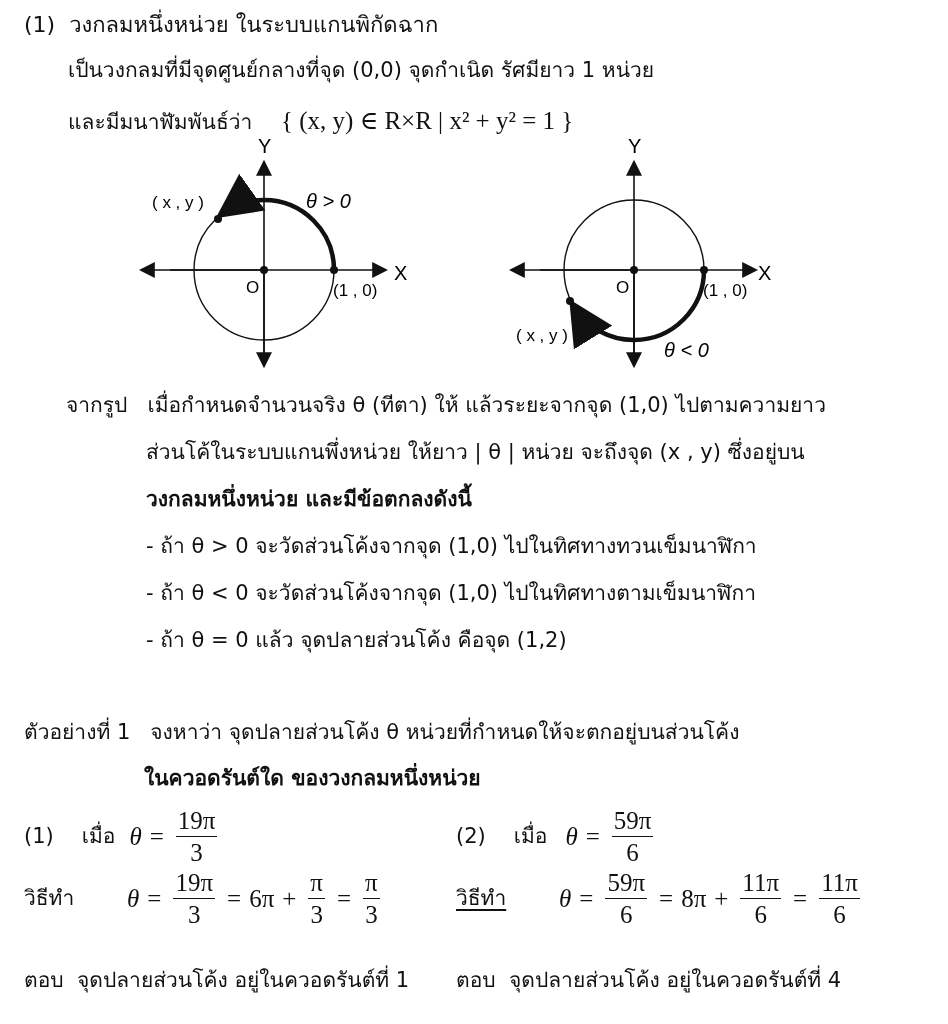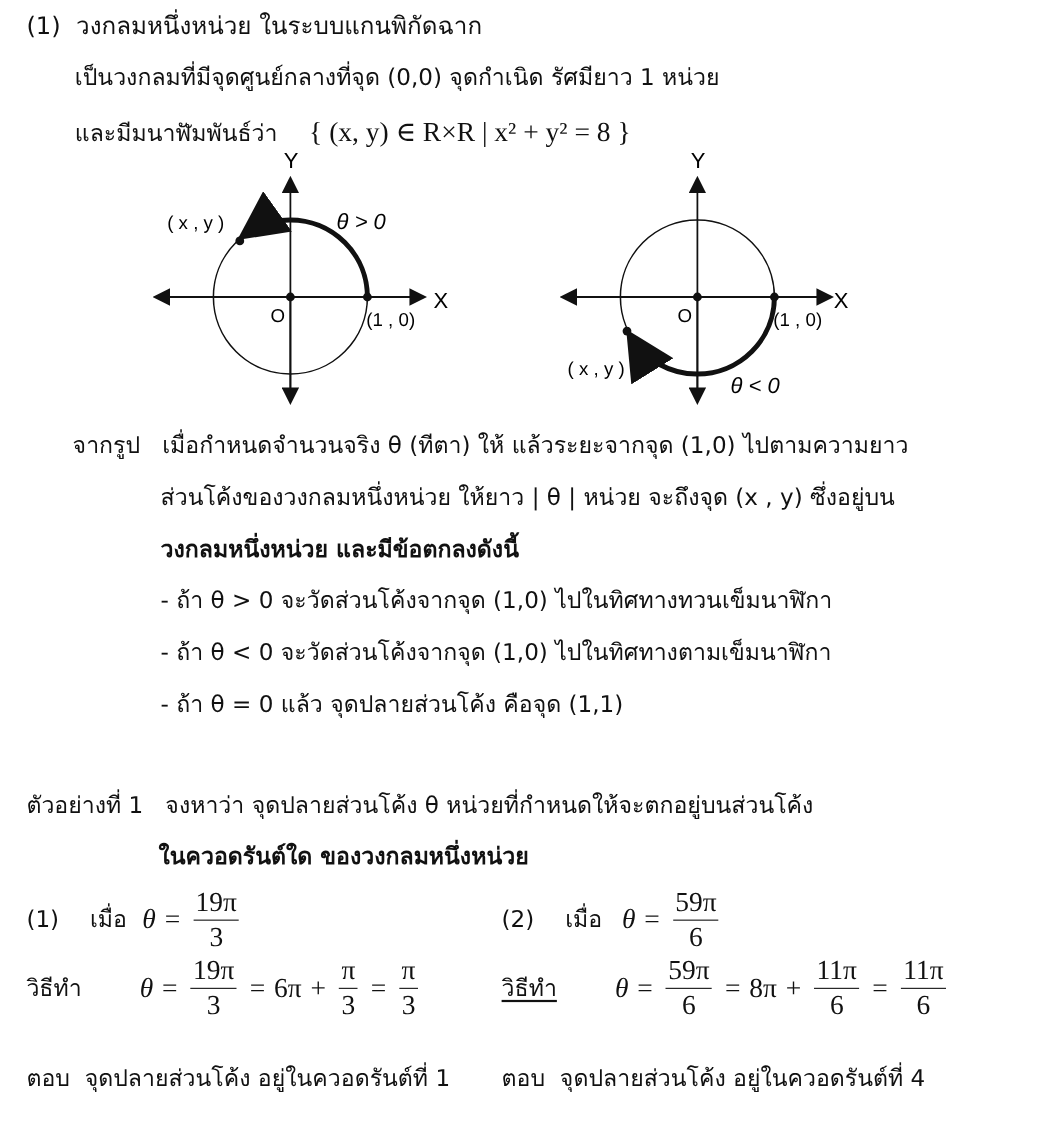--- a/index.html
+++ b/index.html
@@ -24,21 +24,21 @@
 </head>
 <body>
 
 <div class="abs t bold" style="left:24px; top:14px; font-size:22px;">
   <span>(1)</span>&nbsp;
   <span>วงกลมหนึ่งหน่วย ในระบบแกนพิกัดฉาก</span>
 </div>
 <div class="abs t" style="left:68px; top:60px;">เป็นวงกลมที่มีจุดศูนย์กลางที่จุด (0,0)  จุดกำเนิด   รัศมียาว 1 หน่วย</div>
 <div class="abs t" style="left:68px; top:108px;">
   <span>และมีมนาฬัมพันธ์ว่า</span>
-  <span class="serif" style="font-size:25px; margin-left:22px;">{ (x, y) ∈ R×R | x² + y² = 8 }</span>
+  <span class="serif" style="font-size:25px; margin-left:22px;">{ (x, y) ∈ R×R | x² + y² = 1 }</span>
 </div>
 
 <svg class="abs" style="left:130px; top:135px;" width="300" height="240" viewBox="0 0 300 240">
   <defs>
     <marker id="ah" markerWidth="10" markerHeight="10" refX="8" refY="5" orient="auto">
       <path d="M0,0 L10,5 L0,10 z" fill="#111"></path>
     </marker>
   </defs>
   <circle cx="134" cy="135" r="70" fill="none" stroke="#111" stroke-width="1.4"></circle>
   <line x1="134" y1="225" x2="134" y2="28" stroke="#111" stroke-width="1.6" marker-end="url(#ah)"></line>
@@ -77,25 +77,25 @@
   <text x="116" y="158" font-size="17">O</text>
   <text x="203" y="161" font-size="17">(1 , 0)</text>
   <text x="16" y="206" font-size="17">( x , y )</text>
   <text x="164" y="222" font-size="20" font-style="italic">θ &lt; 0</text>
 </svg>
 
 <div class="abs t" style="left:66px; top:395px;">
   <span>จากรูป</span>&nbsp;&nbsp;
   <span>เมื่อกำหนดจำนวนจริง  θ (ทีตา) ให้  แล้วระยะจากจุด (1,0)  ไปตามความยาว</span>
 </div>
-<div class="abs t" style="left:146px; top:442px;">ส่วนโค้งของวงกลมหนึ่งหน่วย ให้ยาว  | θ |  หน่วย  จะถึงจุด (x , y)   ซึ่งอยู่บน</div>
+<div class="abs t" style="left:146px; top:442px;">ส่วนโค้ในระบบแกนพึ่งหน่วย ให้ยาว  | θ |  หน่วย  จะถึงจุด (x , y)   ซึ่งอยู่บน</div>
 <div class="abs t" style="left:146px; top:489px;font-weight:bold;">วงกลมหนึ่งหน่วย  และมีข้อตกลงดังนี้</div>
 <div class="abs t" style="left:146px; top:536px;">-  ถ้า  θ  &gt;  0  จะวัดส่วนโค้งจากจุด (1,0) ไปในทิศทางทวนเข็มนาฬิกา</div>
 <div class="abs t" style="left:146px; top:583px;">-  ถ้า  θ  &lt;  0  จะวัดส่วนโค้งจากจุด (1,0) ไปในทิศทางตามเข็มนาฬิกา</div>
-<div class="abs t" style="left:146px; top:630px;">-  ถ้า  θ  =  0  แล้ว จุดปลายส่วนโค้ง คือจุด (1,1)</div>
+<div class="abs t" style="left:146px; top:630px;">-  ถ้า  θ  =  0  แล้ว จุดปลายส่วนโค้ง คือจุด (1,2)</div>
 
 <div class="abs t" style="left:24px; top:722px;">
   <span class="bold">ตัวอย่างที่ 1</span>&nbsp;&nbsp;
   <span>จงหาว่า จุดปลายส่วนโค้ง θ หน่วยที่กำหนดให้จะตกอยู่บนส่วนโค้ง</span>
 </div>
 <div class="abs t" style="left:144px; top:768px;font-weight:bold;">ในควอดรันต์ใด ของวงกลมหนึ่งหน่วย</div>
 
 <div class="abs eq" style="left:24px; top:808px;">
   <span class="t">(1)</span>
   <span class="t" style="margin-left:20px;">เมื่อ</span>

